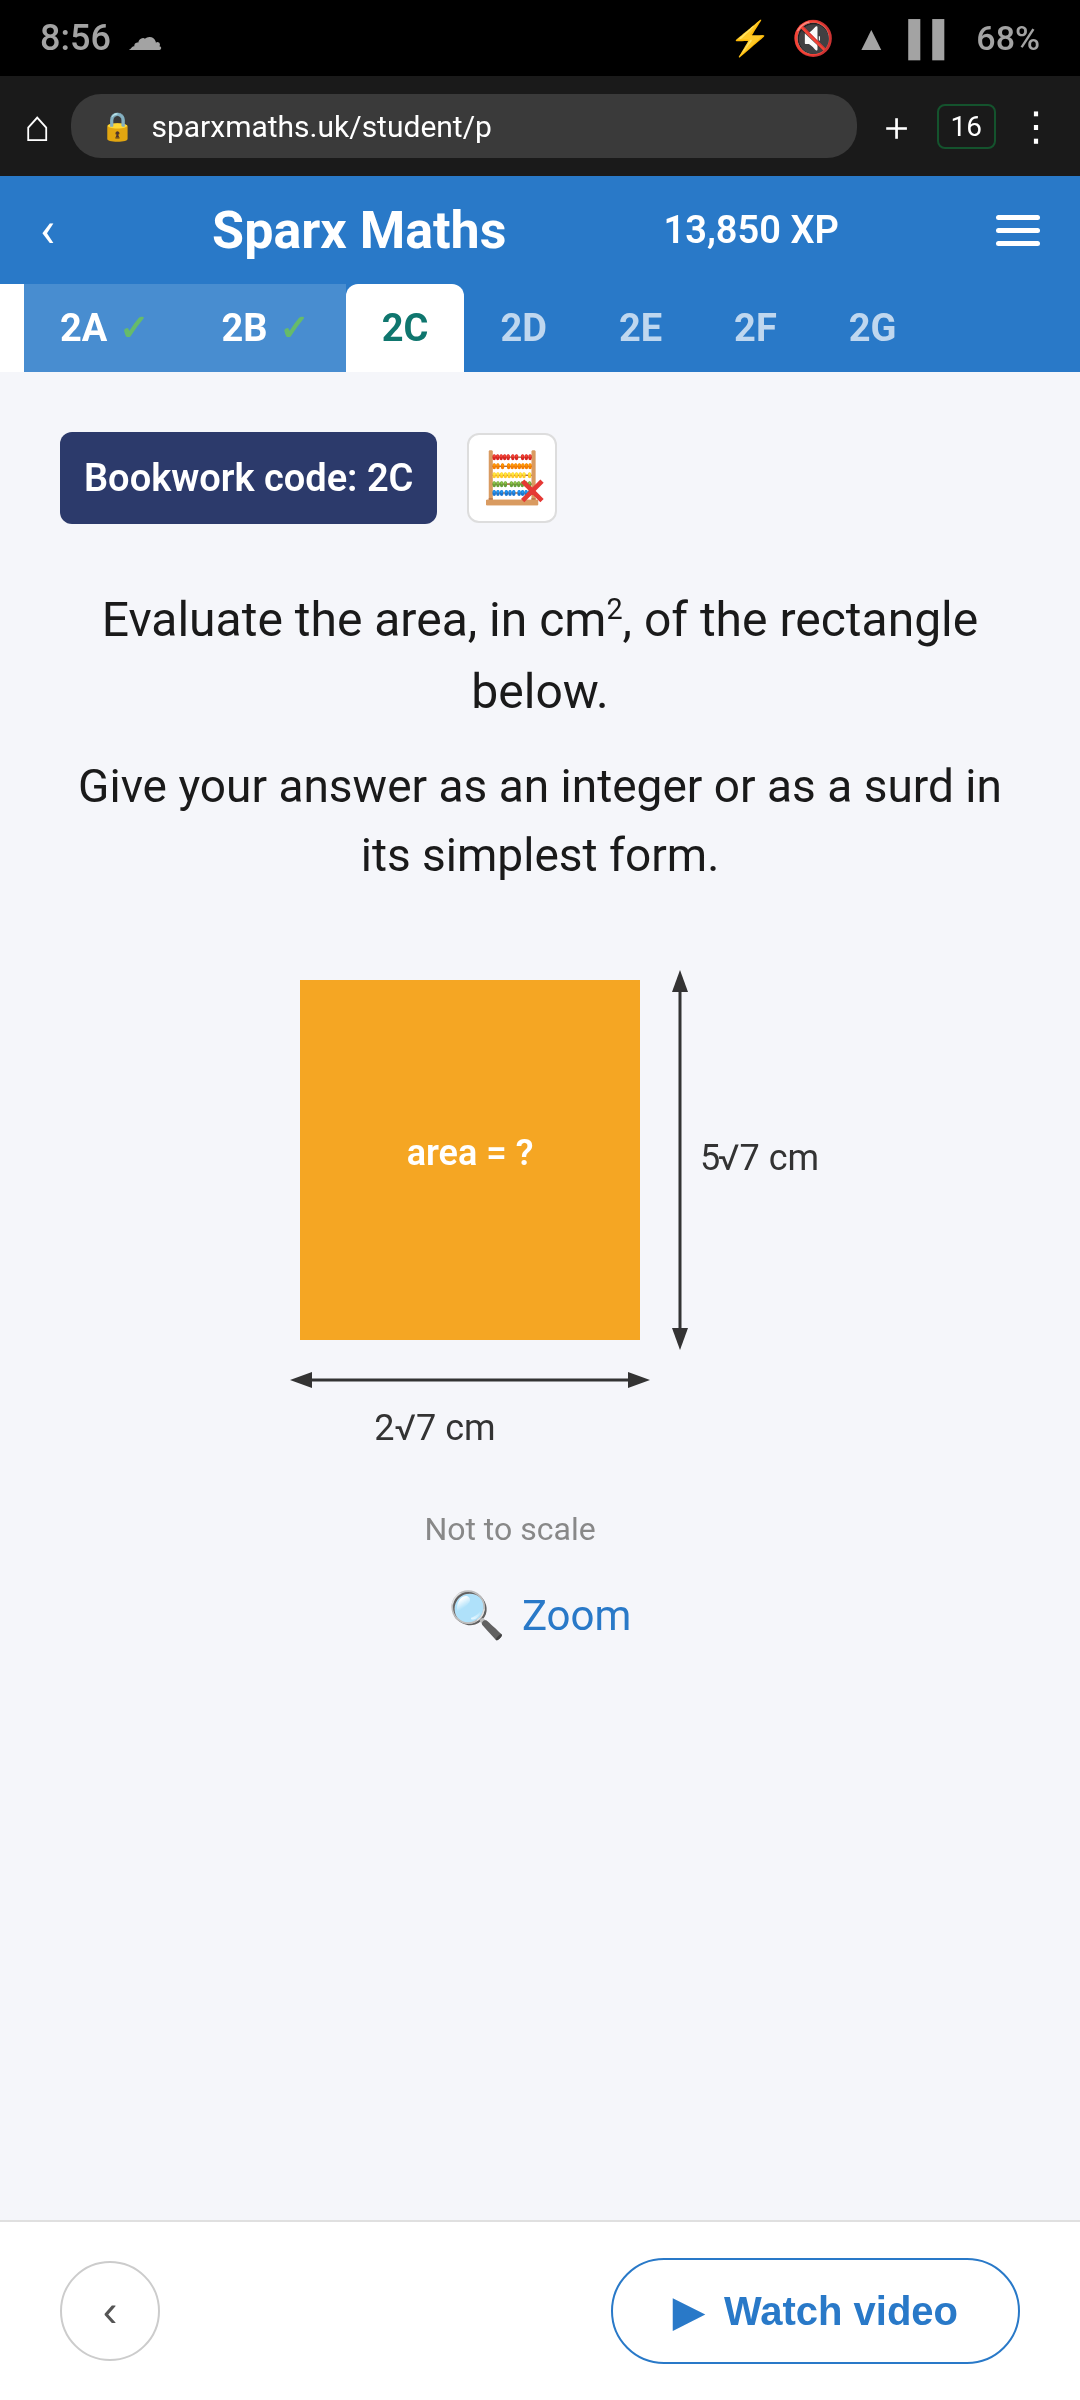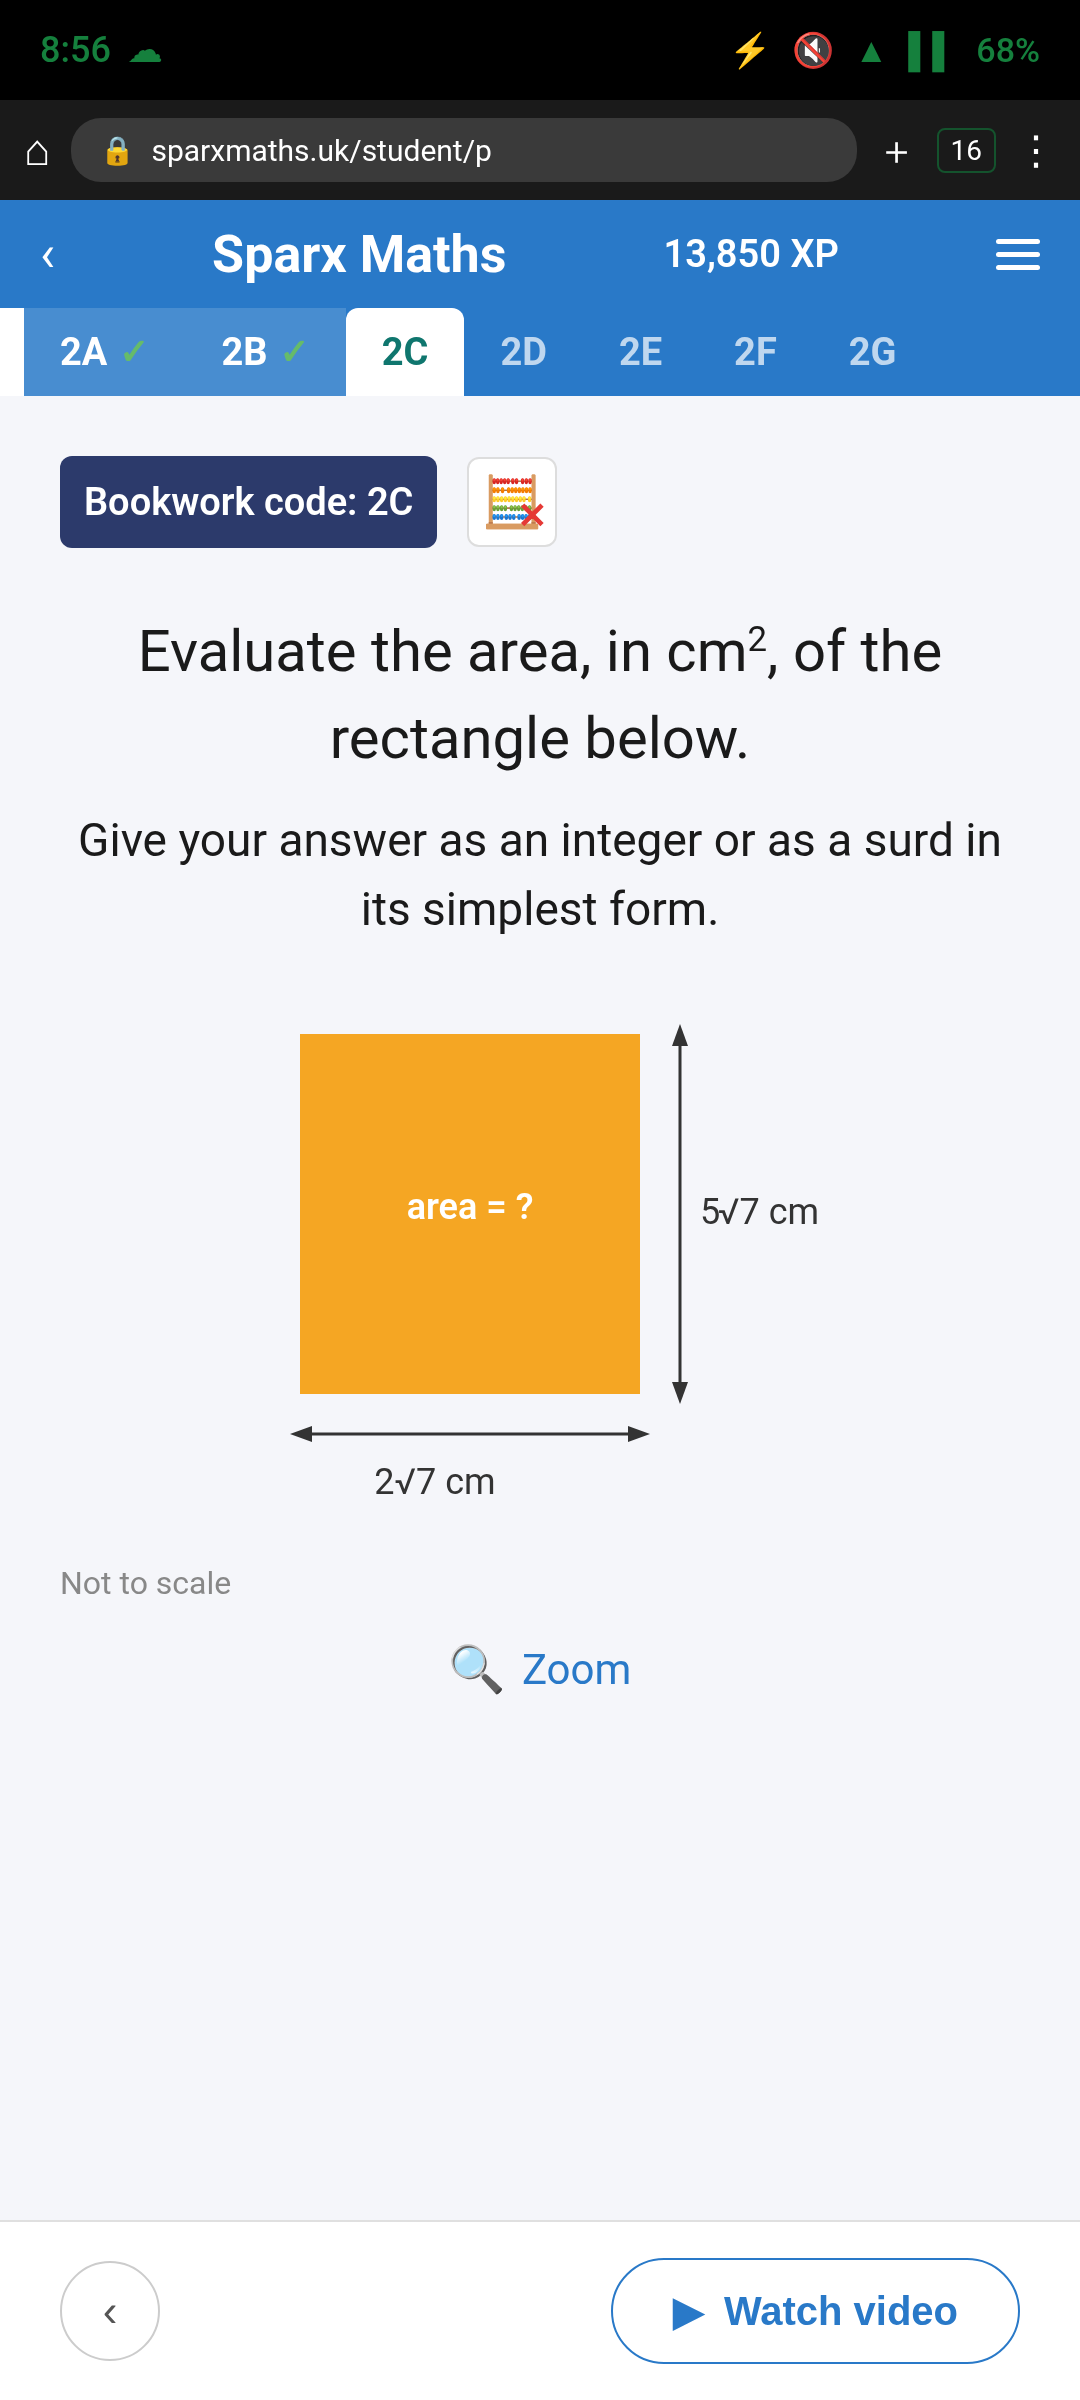--- a/index.html
+++ b/index.html
@@ -9,22 +9,22 @@
       width: 1080px;
       min-height: 2400px;
       font-family: -apple-system, BlinkMacSystemFont, 'Segoe UI', Roboto, sans-serif;
       background: #fff;
       overflow-x: hidden;
     }
 
     
     .status-bar {
       background: #000;
-      color: #15803d;
-      height: 100px;
+      color: #a3a3a3;
+      height: 76px;
       display: flex;
       align-items: center;
       justify-content: space-between;
       padding: 0 40px;
       font-size: 36px;
       font-weight: 500;
     }
     .status-left { display: flex; align-items: center; gap: 16px; }
     .status-right { display: flex; align-items: center; gap: 20px; font-size: 34px; }
 
@@ -181,36 +181,36 @@
       position: absolute;
       bottom: 8px;
       right: 8px;
       color: #e53935;
       font-size: 36px;
       font-weight: 700;
     }
 
     
     .question-text {
-      font-size: 58px;
+      font-size: 48px;
       color: #1a1a1a;
       text-align: center;
       line-height: 1.5;
       margin-bottom: 24px;
     }
     .question-sub {
       font-size: 46px;
       color: #1a1a1a;
       text-align: center;
       line-height: 1.5;
       margin-bottom: 60px;
     }
 
     .not-to-scale {
-      text-align: left;
+      text-align: center;
       color: #888;
       font-size: 32px;
       margin-top: 10px;
       margin-right: 60px;
     }
 
     
     .zoom-btn {
       display: flex;
       align-items: center;

